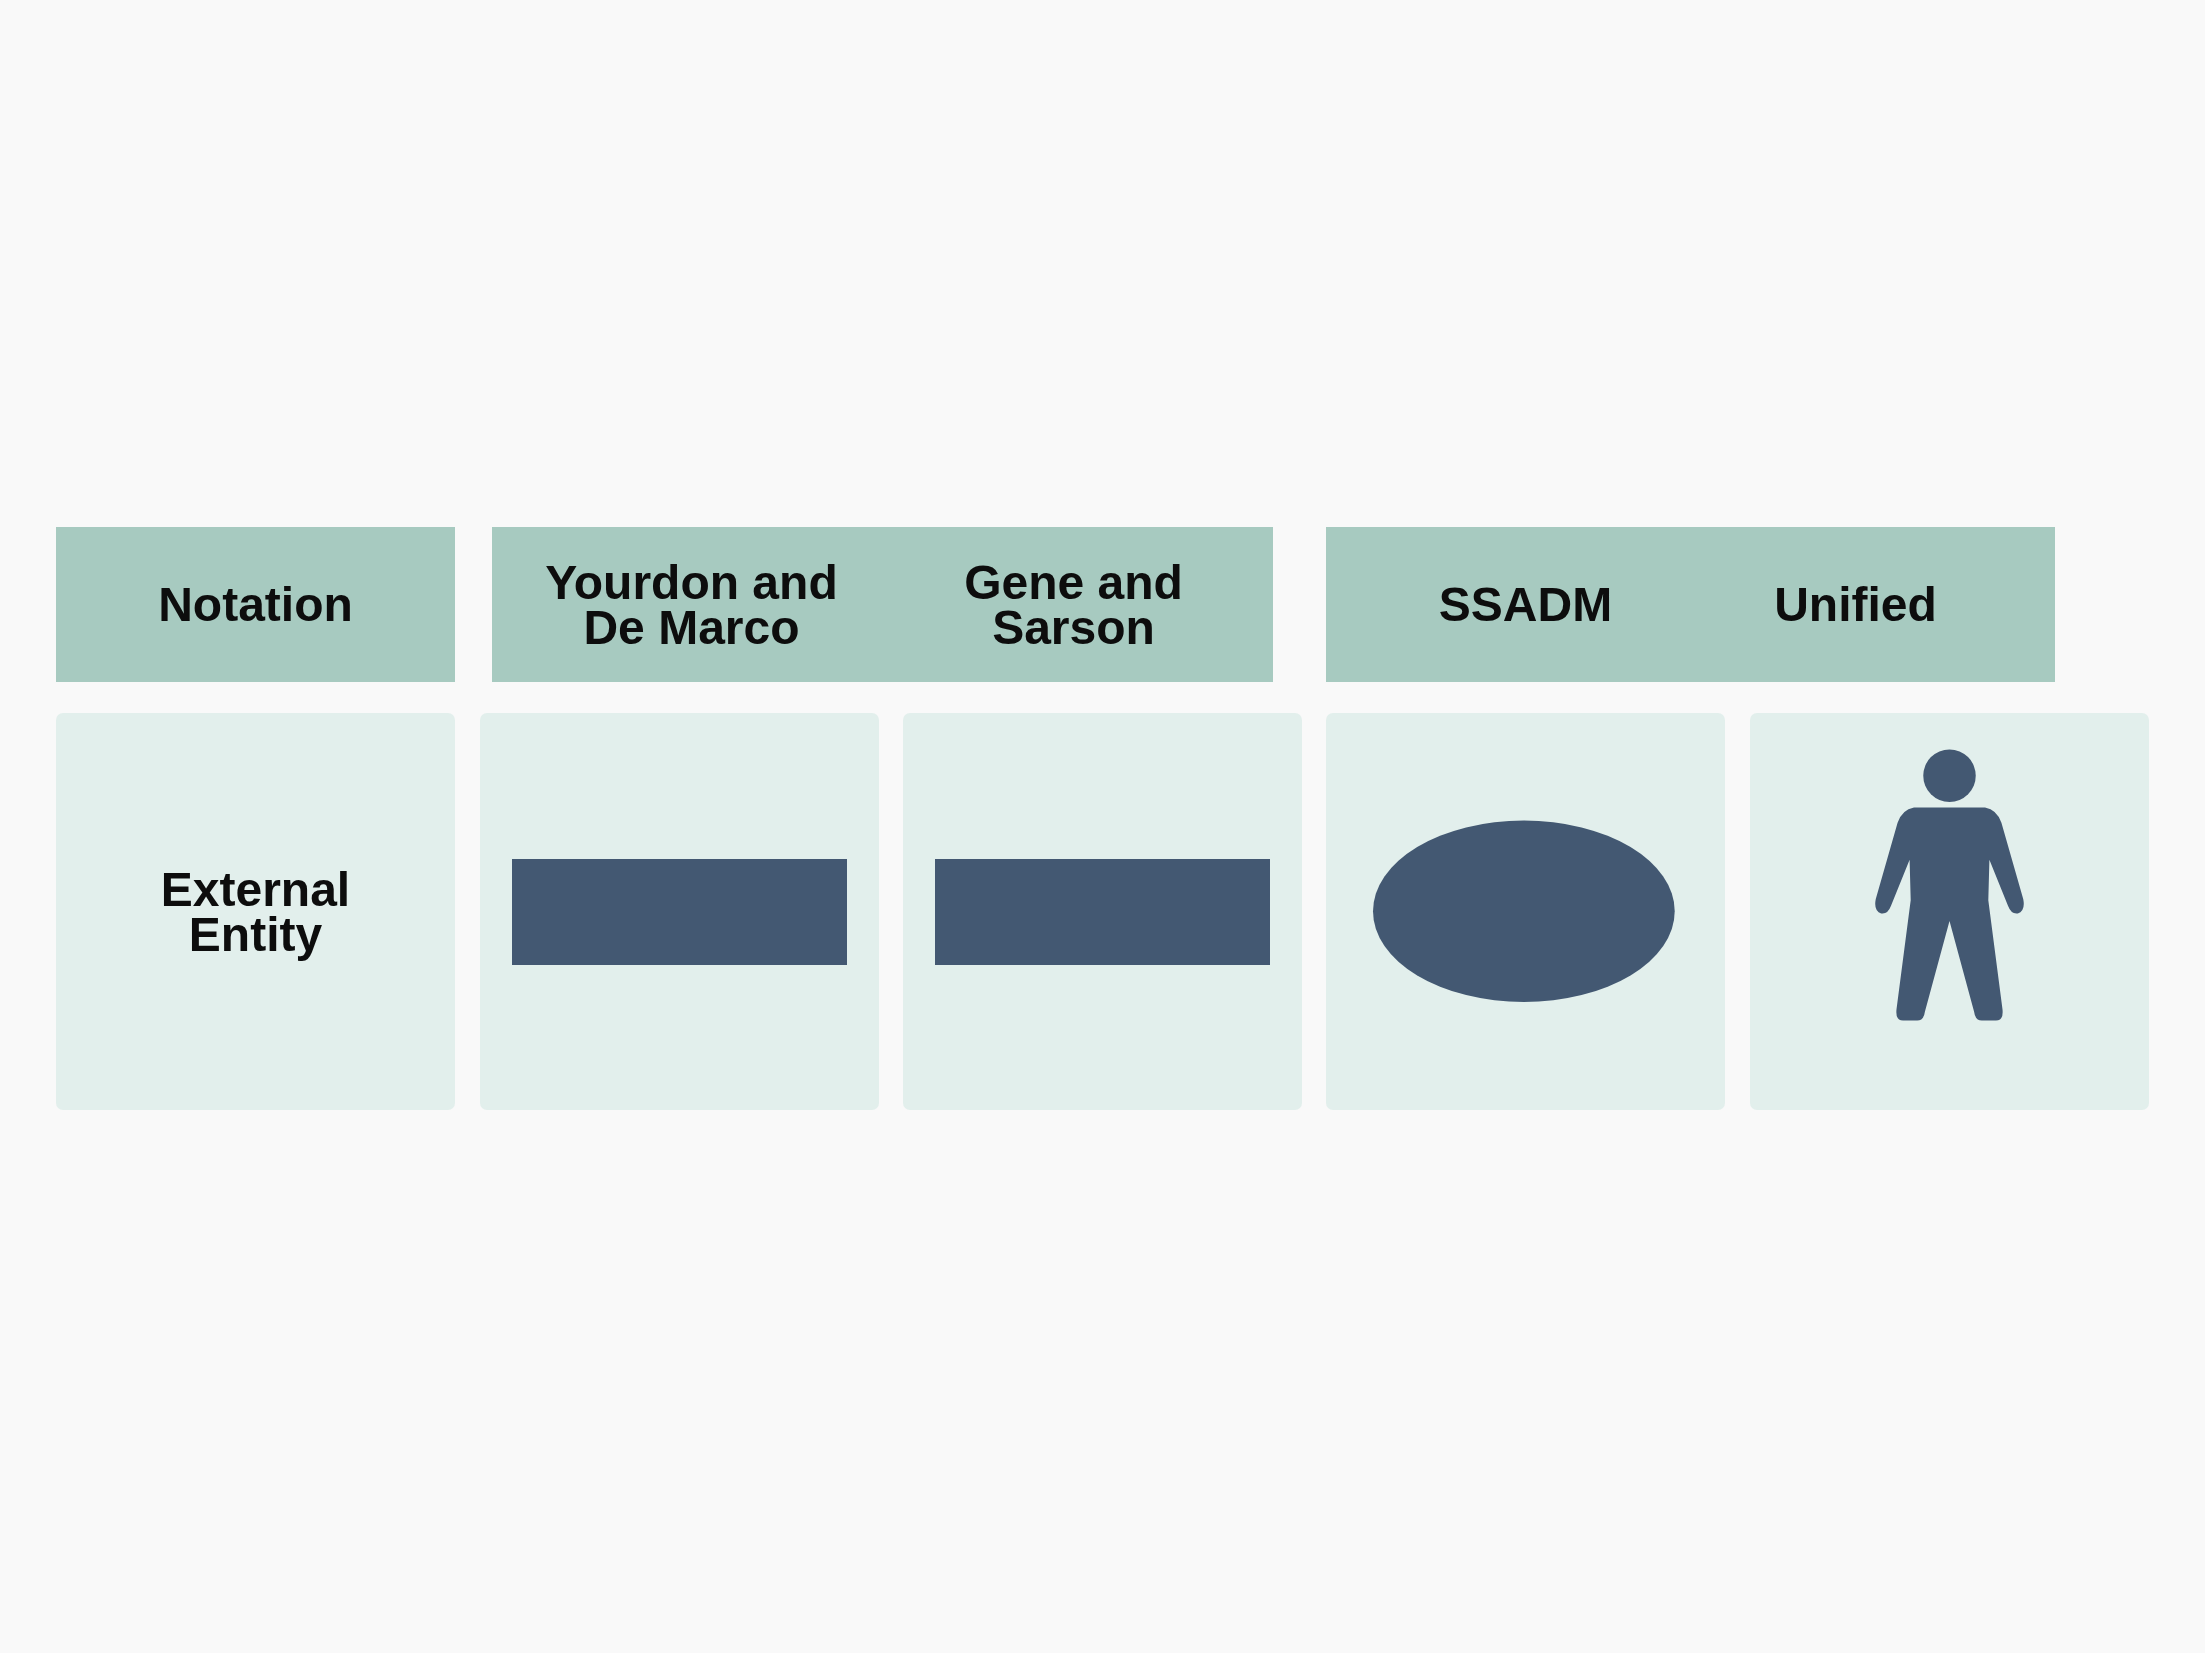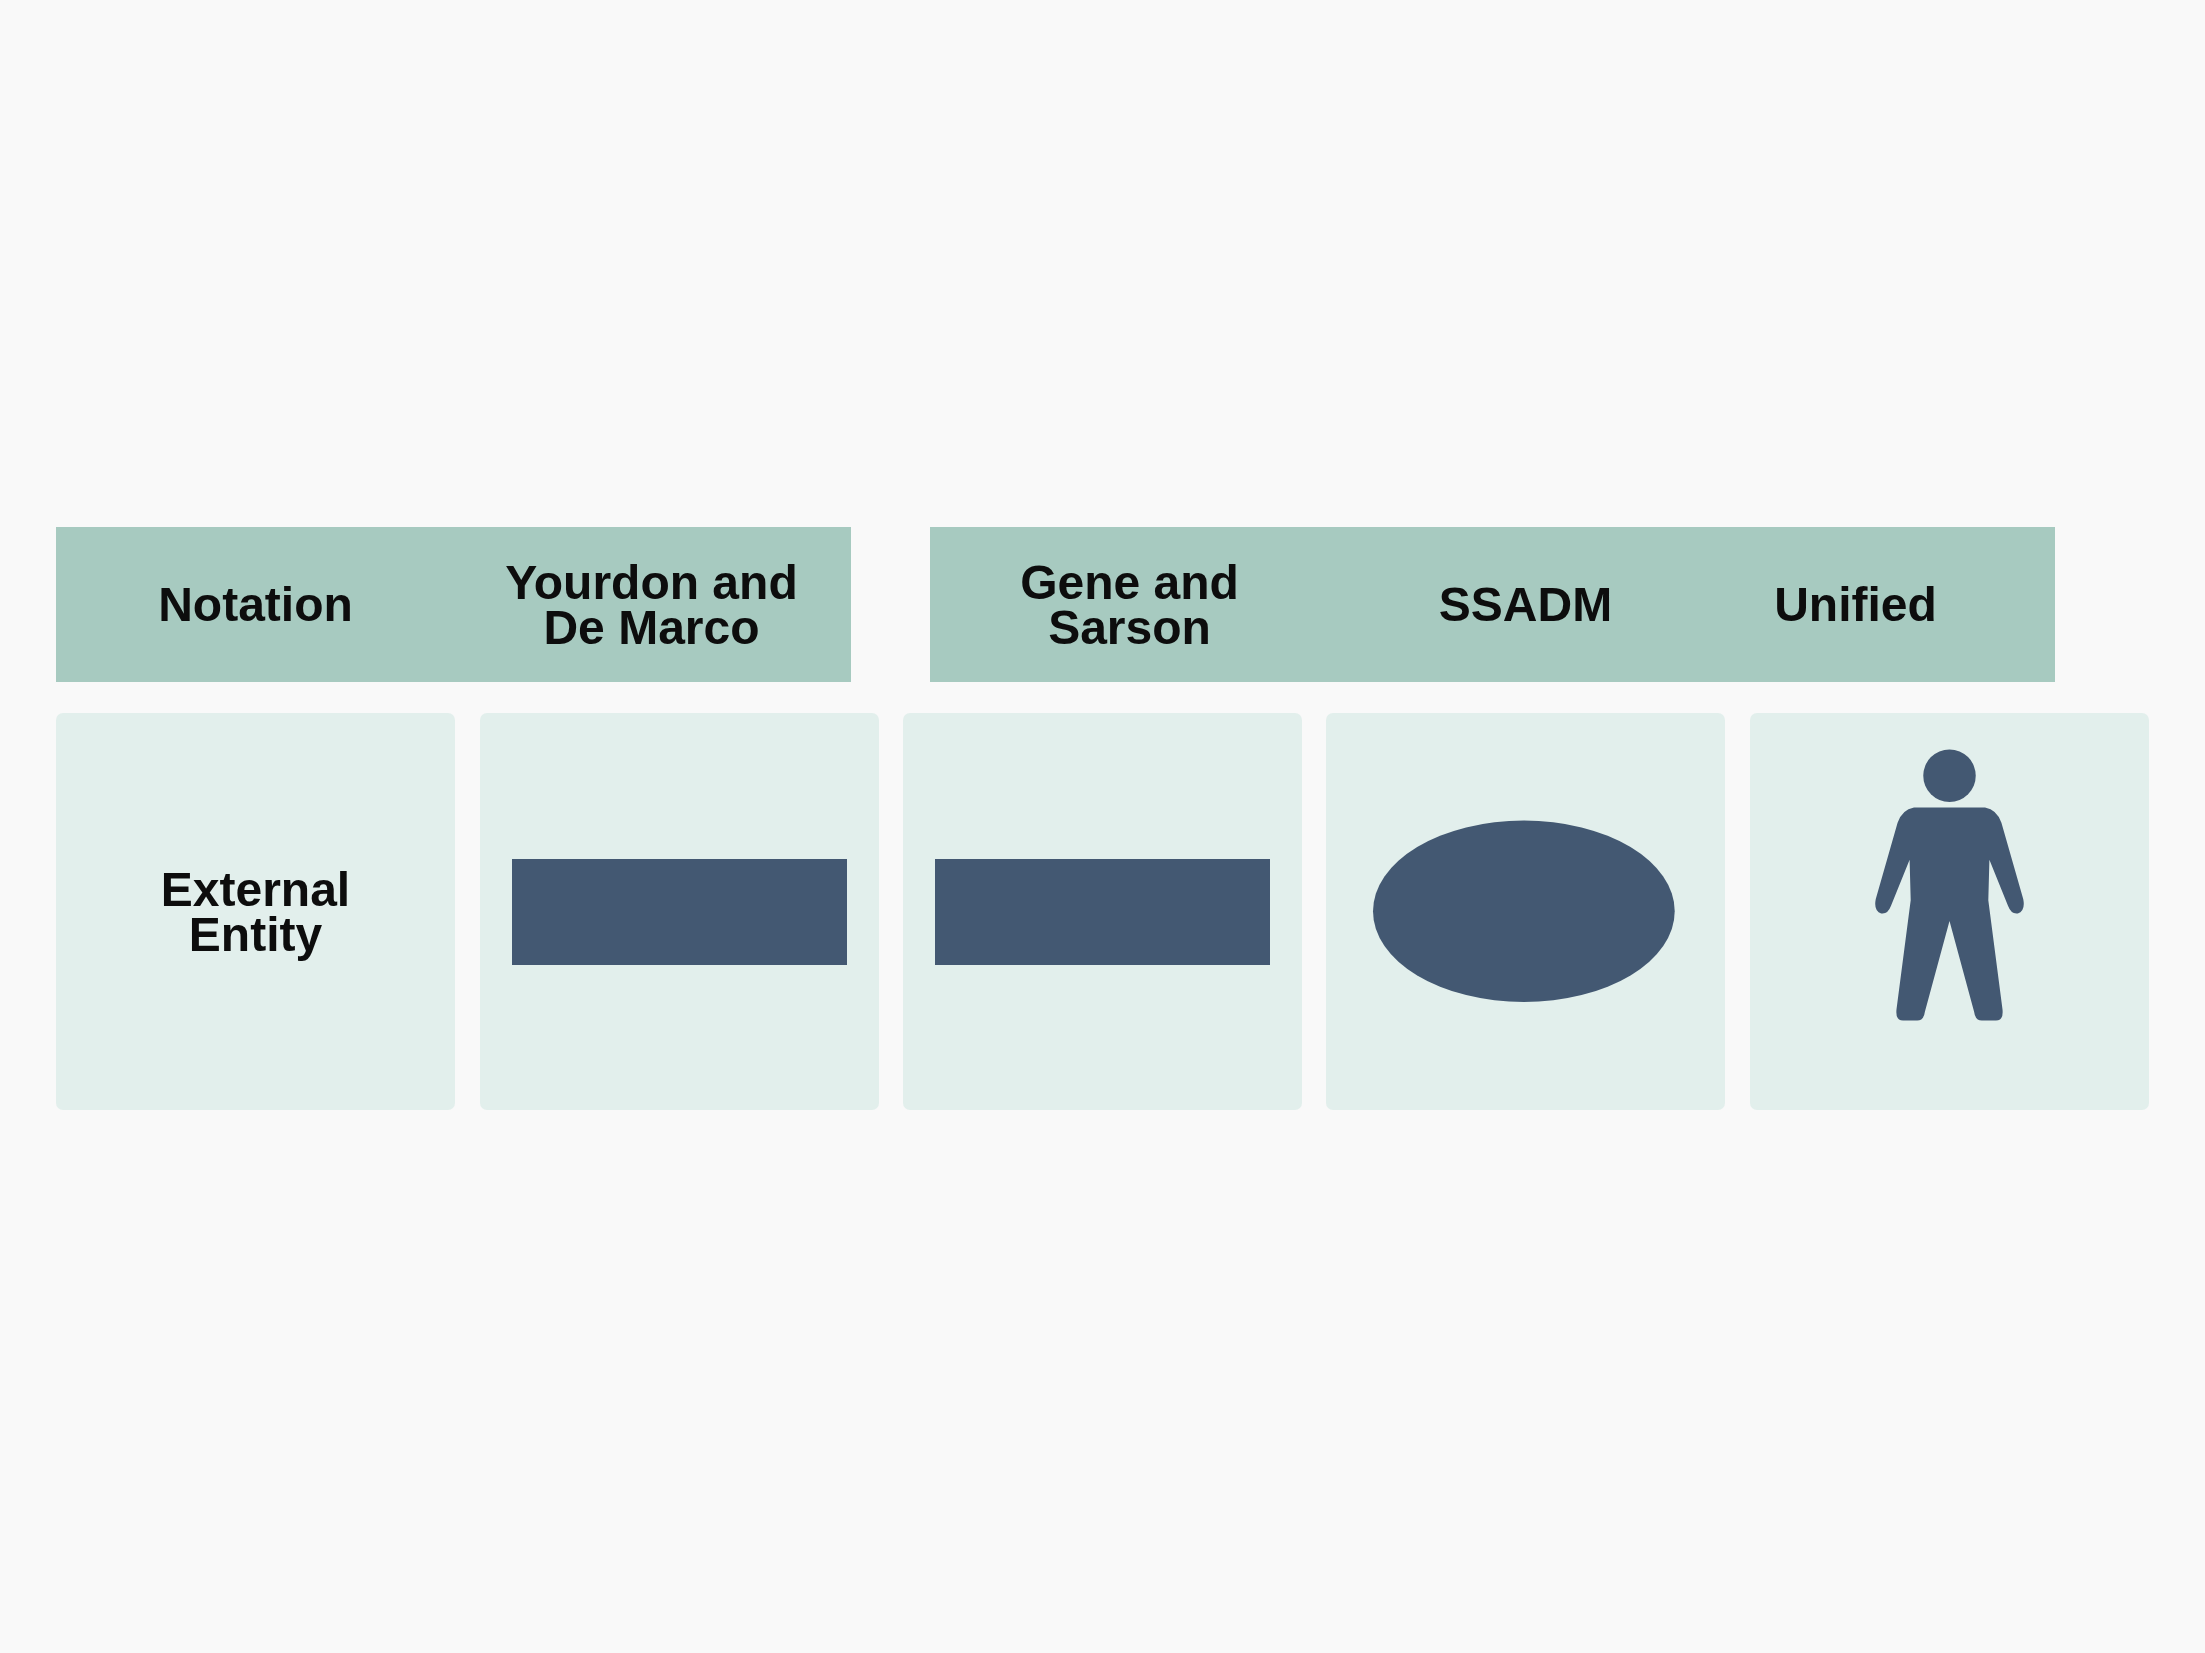--- a/index.html
+++ b/index.html
@@ -13,25 +13,25 @@
   svg { position:absolute; }
 </style>
 </head>
 <body>
 
 <div>
 
   <div class="cell hdr" style="left:56px">
     <span>Notation</span>
   </div>
-  <div class="cell hdr" style="left:452px">
+  <div class="cell hdr" style="left:492px">
     <span>Yourdon and
 De Marco</span>
   </div>
-  <div class="cell hdr" style="left:930px">
+  <div class="cell hdr" style="left:874px">
     <span>Gene and
 Sarson</span>
   </div>
   <div class="cell hdr" style="left:1326px">
     <span>SSADM</span>
   </div>
   <div class="cell hdr" style="left:1656px">
     <span>Unified</span>
   </div>
 

